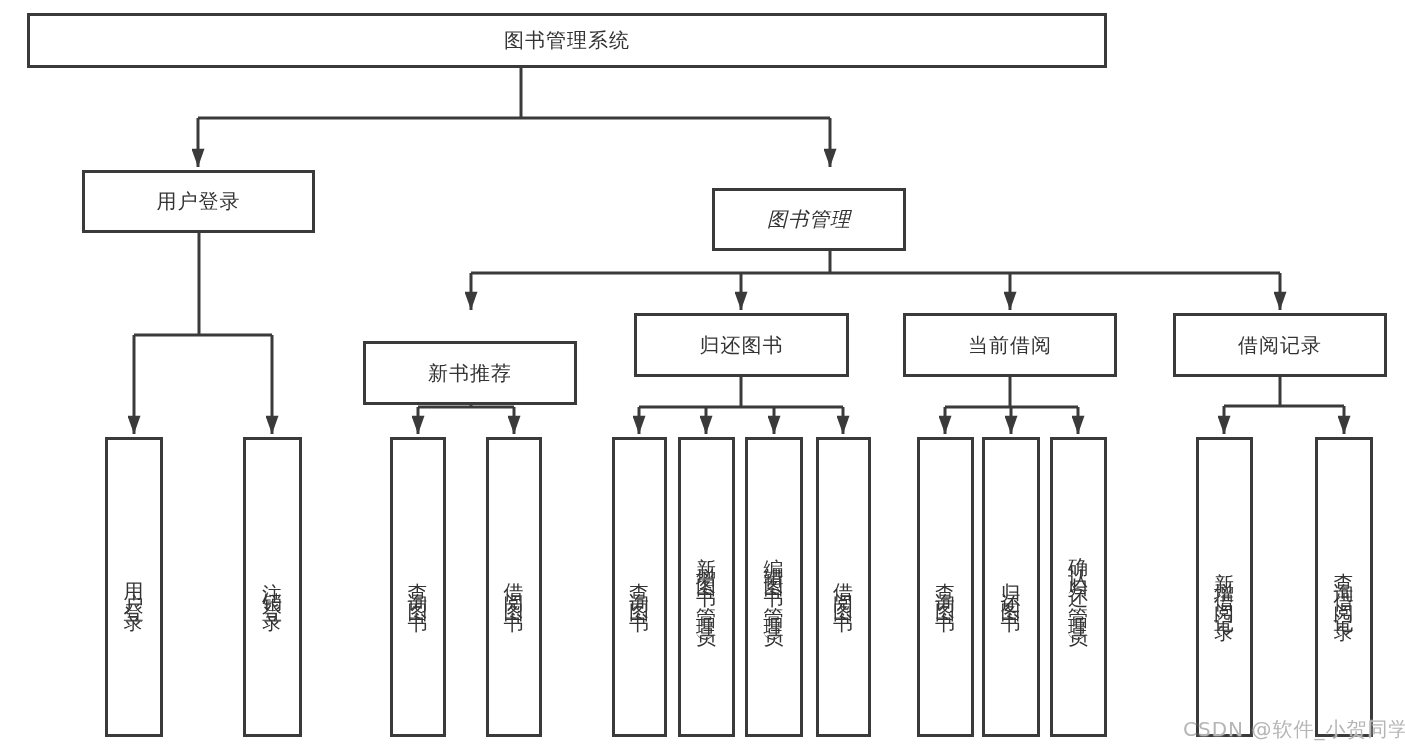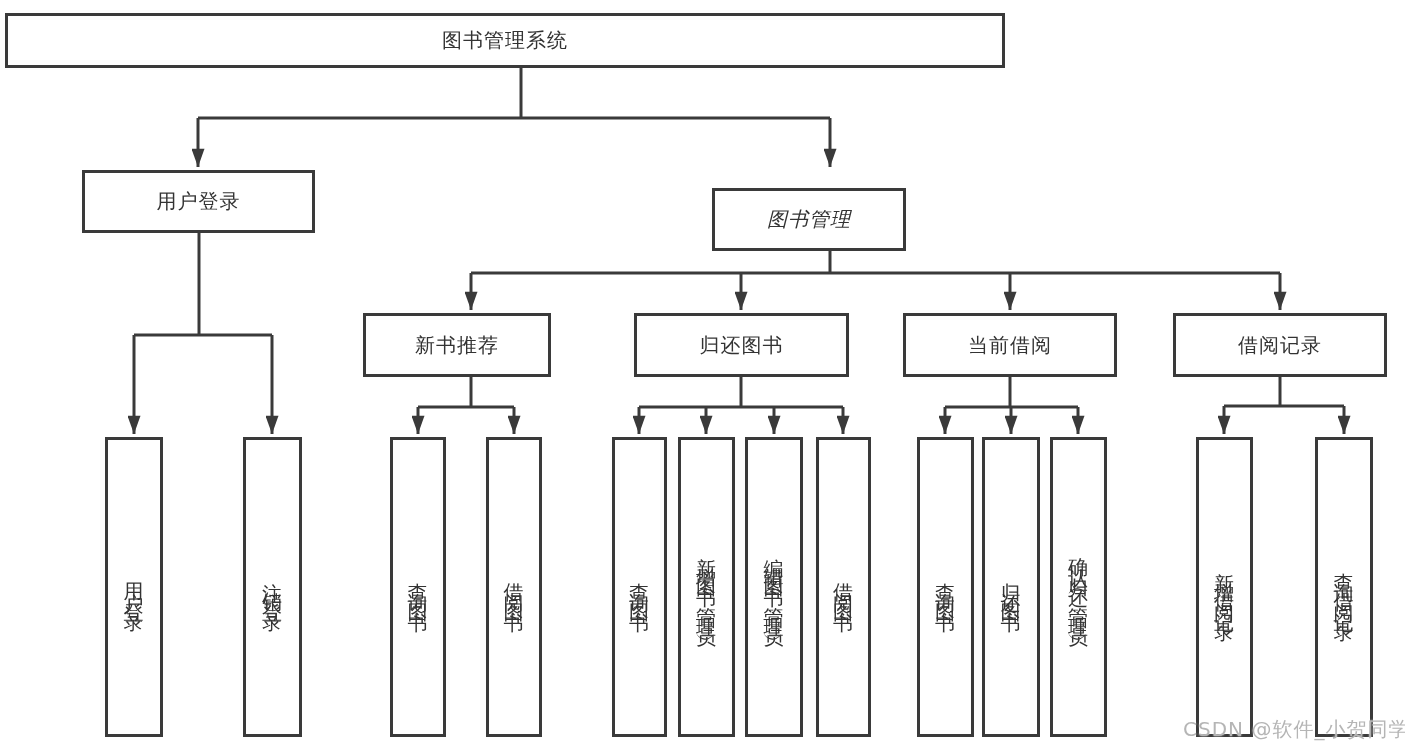--- a/index.html
+++ b/index.html
@@ -18,25 +18,25 @@
     border: 3px solid #3a3a3a;
     background: #ffffff;
     color: #333333;
     display: flex;
     align-items: center;
     justify-content: center;
     z-index: 2;
     font-size: 20px;
     letter-spacing: 1px;
   }
-  .root  { left: 5px;  top: 13px;  width: 1000px; height: 55px; }
+  .root  { left: 27px;  top: 13px;  width: 1080px; height: 55px; }
   .lvl2a { left: 82px;  top: 170px; width: 233px;  height: 63px; }
   .lvl2b { left: 712px; top: 188px; width: 194px;  height: 63px; font-style: italic; }
   .lvl3  { top: 313px; height: 64px; }
-  .l3a { left: 363px;  width: 188px; }
+  .l3a { left: 363px;  width: 214px; margin-top: 28px; }
   .l3b { left: 634px;  width: 215px; }
   .l3c { left: 903px;  width: 214px; }
   .l3d { left: 1173px; width: 214px; }
   .leaf { top: 437px; height: 300px; }
   .vtext {
     writing-mode: vertical-rl;
     letter-spacing: 10px;
     font-size: 20px;
     line-height: 1;
     color: #333333;

